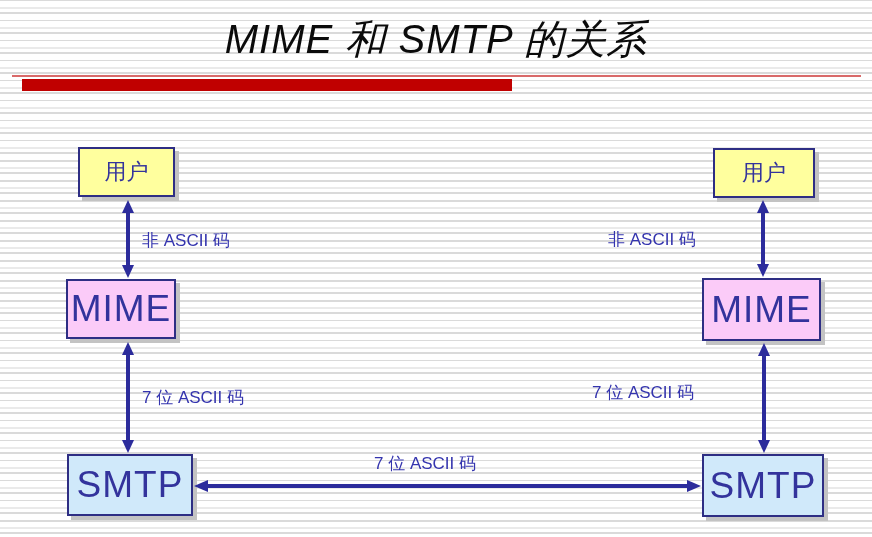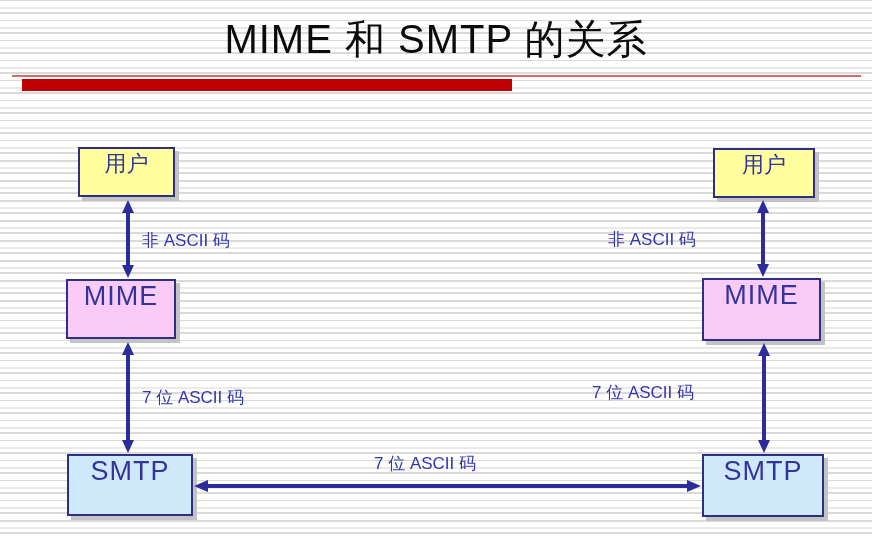--- a/index.html
+++ b/index.html
@@ -19,37 +19,38 @@
       #ffffff 14px, #ffffff 20px
     );
   }
   .title{
     position:absolute;top:12px;left:0;right:0;
     text-align:center;
     font-size:40px;
     color:#0b0b0b;
     letter-spacing:1px;
     white-space:nowrap;
+    font-style:italic;
   }
   .bar-thin{
     position:absolute;left:12px;top:75px;width:849px;height:2px;
   }
   .bar-thick{
     position:absolute;left:22px;top:79px;width:490px;height:12px;
   }
   .node{
     position:absolute;
     border:2px solid #2e2e84;
     box-shadow:4px 4px 0 #c3c3c3;
-    display:flex;align-items:flex-start;justify-content:center;
+    display:flex;align-items:center;justify-content:center;
     color:#33339c;
     box-sizing:border-box;
   }
   .node.cn{font-size:22px;}
-  .node.en{font-size:27px;letter-spacing:1px;}
+  .node.en{font-size:37px;letter-spacing:1px;}
   .box-left-user {left:78px; top:147px;width:97px; height:50px;}
   .box-left-mime {left:66px; top:279px;width:110px;height:60px;}
   .box-left-smtp {left:67px; top:454px;width:126px;height:62px;}
   .box-right-user{left:713px;top:148px;width:102px;height:50px;}
   .box-right-mime{left:702px;top:278px;width:119px;height:63px;}
   .box-right-smtp{left:702px;top:454px;width:122px;height:63px;}
   .link-label{
     position:absolute;
     color:#3434ae;
     font-size:17px;

